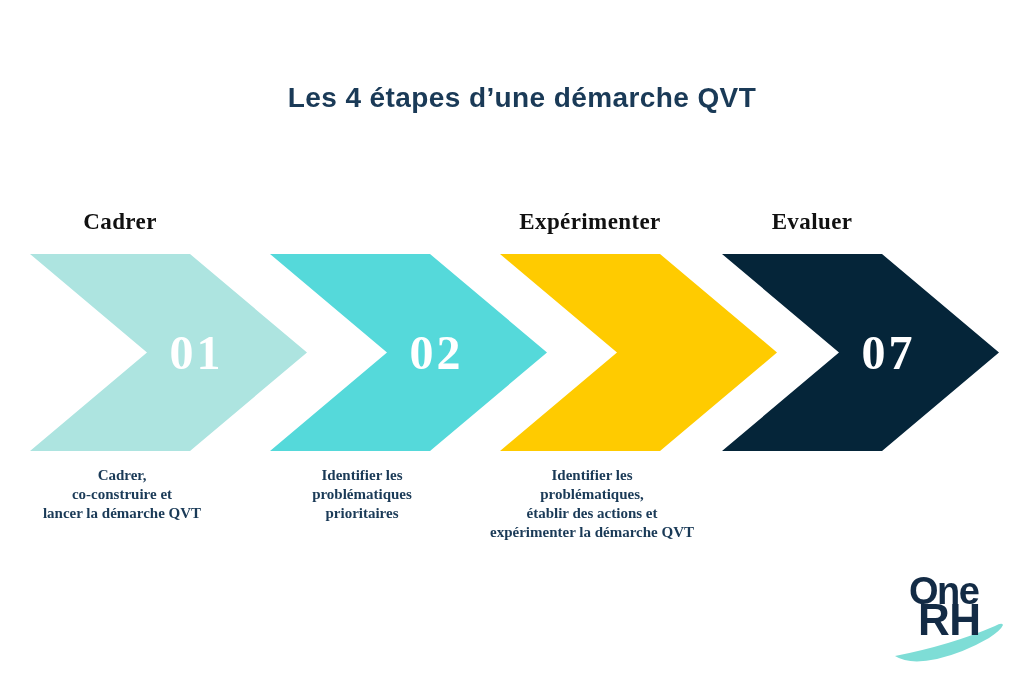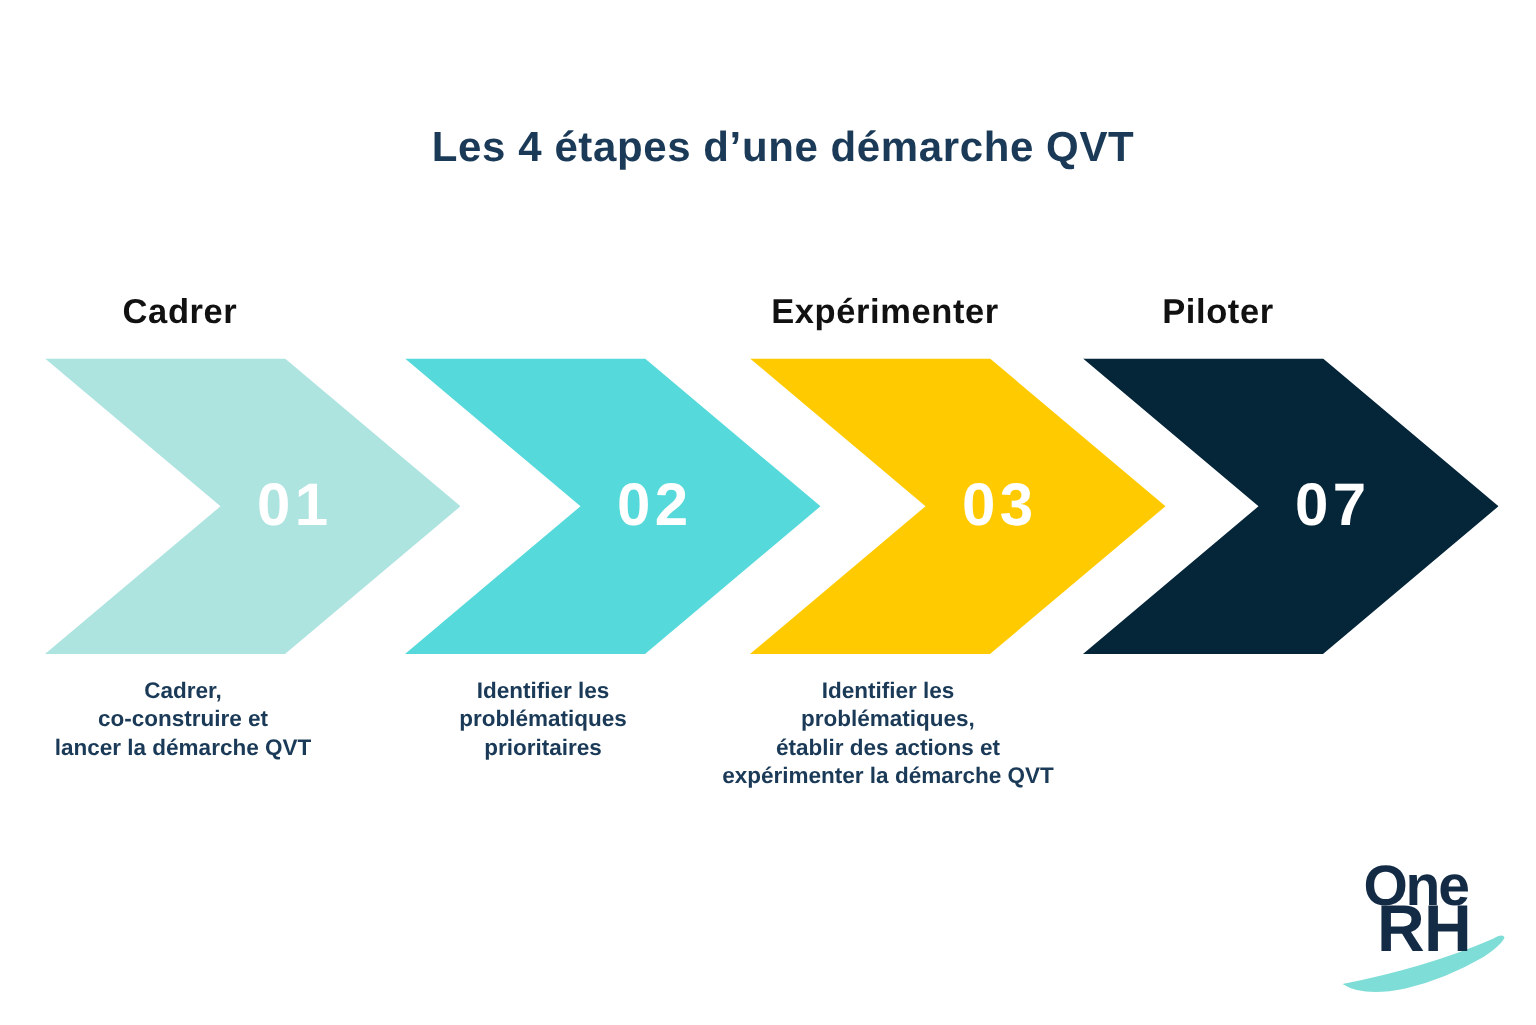--- a/index.html
+++ b/index.html
@@ -15,21 +15,21 @@
   .title {
     position:absolute;
     top:82px; left:0; width:100%;
     text-align:center;
     font-size:28px; font-weight:bold;
     letter-spacing:0.4px;
     color:#1a3a57;
     margin-left:10px;
   }
 
-  .step { position:absolute; top:193px; width:290px; height:370px; }
+  .step { position:absolute; top:208px; width:290px; height:370px;font-family:Liberation Serif, serif; }
   .s1 { left:30px; }
   .s2 { left:270px; }
   .s3 { left:500px; }
   .s4 { left:722px; }
 
   .step-heading {
     position:absolute;
     top:1px; left:-5px; width:190px;
     text-align:center;
     font-size:23px; font-weight:bold;
@@ -46,21 +46,21 @@
   }
 
   .step-number {
     position:absolute;
     top:46px; left:0;
     width:277px; height:197px;
     box-sizing:border-box;
     padding-left:56px;
     display:flex; align-items:center; justify-content:center;
     color:#ffffff;
-    font-size:40px; font-weight:bold;
+    font-size:48px; font-weight:bold;
     letter-spacing:3px;
   }
 
   .step-desc {
     position:absolute;
     top:258px; left:-48px; width:280px;
     text-align:center;
     font-size:15px; font-weight:bold;
     line-height:19px;
     color:#1a3a57;
@@ -121,29 +121,28 @@
     <div class="step-desc">Identifier les
 problématiques
 prioritaires</div>
   </div>
 
   <div class="step s3">
     <div class="step-heading">Expérimenter</div>
     <svg class="chevron" viewBox="0 0 277 197" aria-hidden="true">
       <polygon points="0,0 160,0 277,98.5 160,197 0,197 117,98.5" fill="#ffcb00"></polygon>
     </svg>
-    <div class="step-number">03</div>
     <div class="step-desc">Identifier les
 problématiques,
 établir des actions et
 expérimenter la démarche QVT</div>
   </div>
 
   <div class="step s4">
-    <div class="step-heading">Piloter</div>
+    <div class="step-heading">Evaluer</div>
     <svg class="chevron" viewBox="0 0 277 197" aria-hidden="true">
       <polygon points="0,0 160,0 277,98.5 160,197 0,197 117,98.5" fill="#052539"></polygon>
     </svg>
     <div class="step-number">07</div>
   </div>
 
   <div class="logo">
     <svg class="logo-swoosh" viewBox="0 0 115 44" aria-hidden="true">
       <path d="M2,34 Q58,23 102,4 Q109,0 110,3 Q108,8 96,16 Q70,31 44,37 Q16,43 2,34 Z" fill="#7eddd6"></path>
     </svg>

